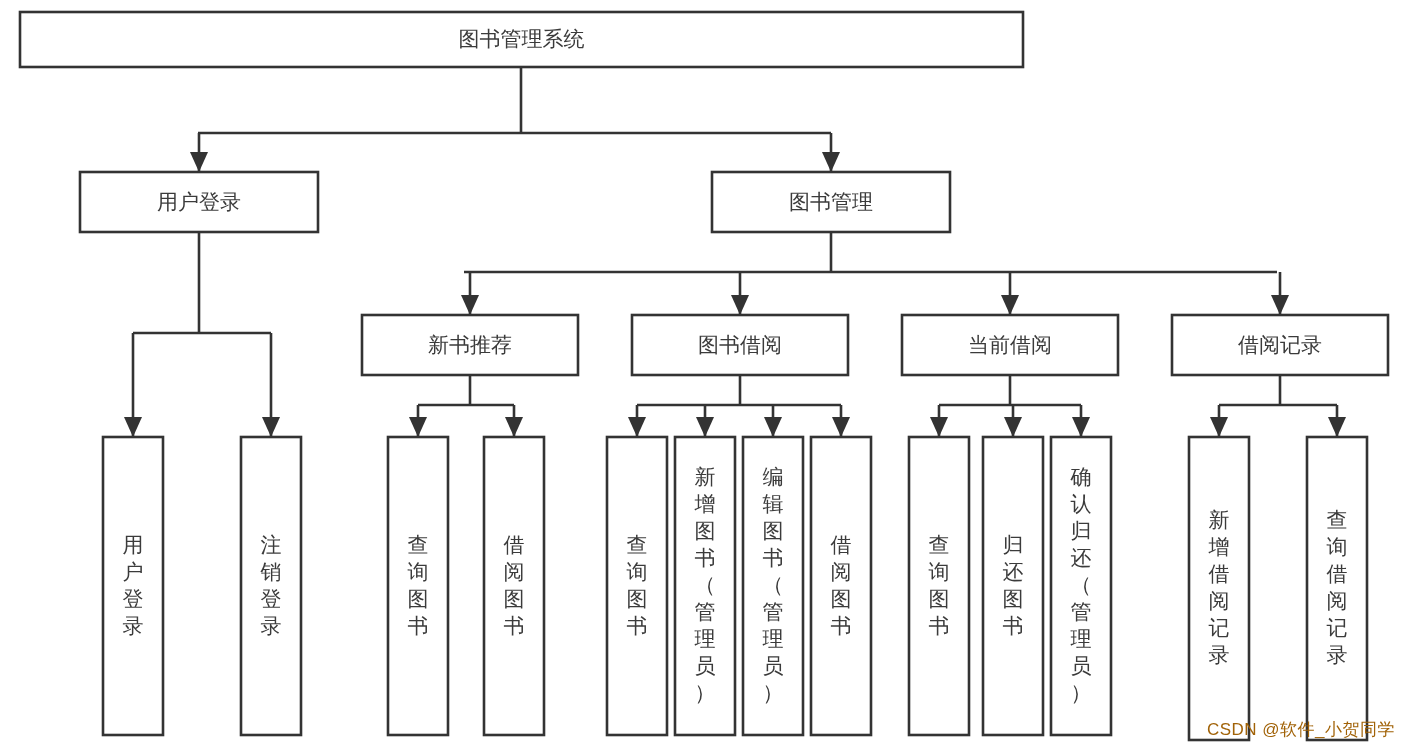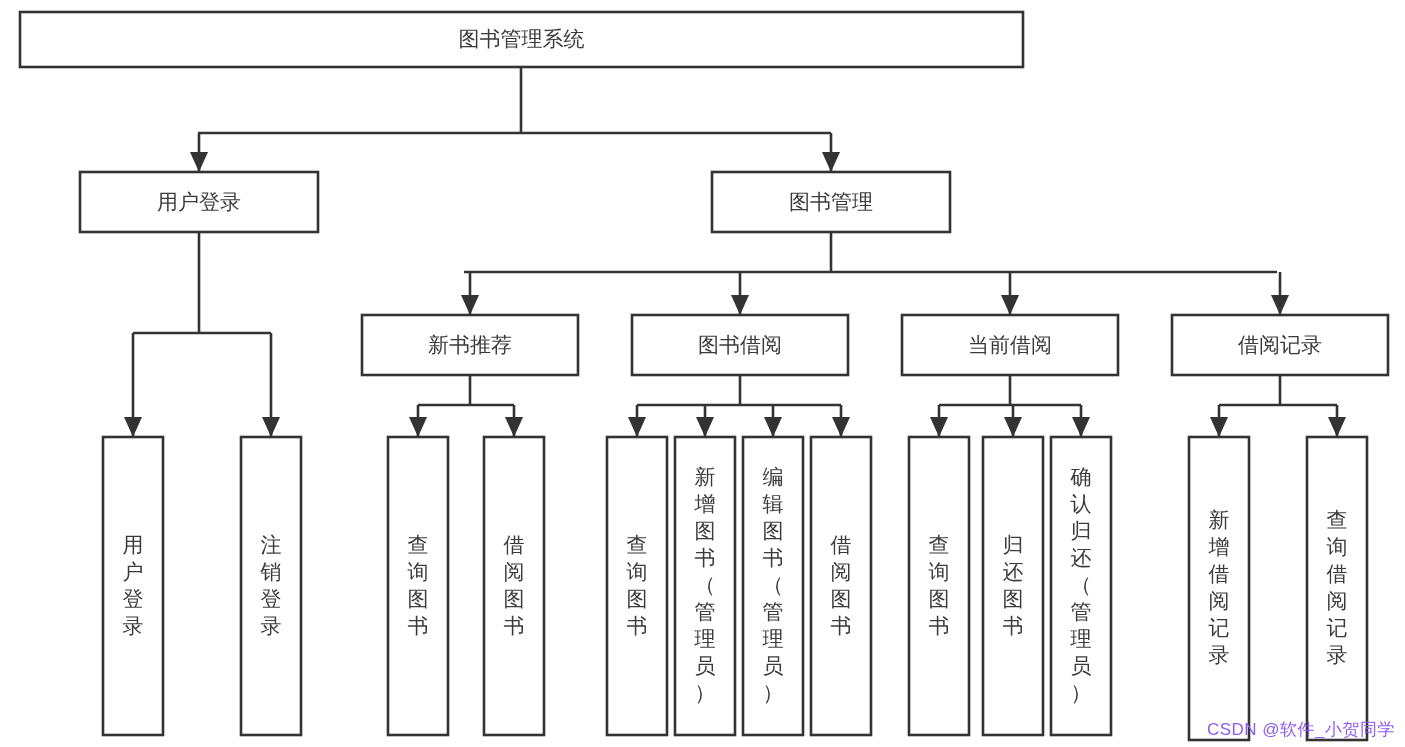--- a/index.html
+++ b/index.html
@@ -53,21 +53,21 @@
     font-size: 21px;
     text-anchor: middle;
     dominant-baseline: middle;
   }
   .watermark {
     position: absolute;
     right: 10px;
     bottom: 6px;
     font-family: "Liberation Sans", "DejaVu Sans", sans-serif;
     font-size: 17px;
-    color: #8b5cf6;
+    color: #a16207;
     letter-spacing: 0.5px;
     white-space: nowrap;
     user-select: none;
   }
 </style>
 </head>
 <body>
 
 <div id="stage">
 

